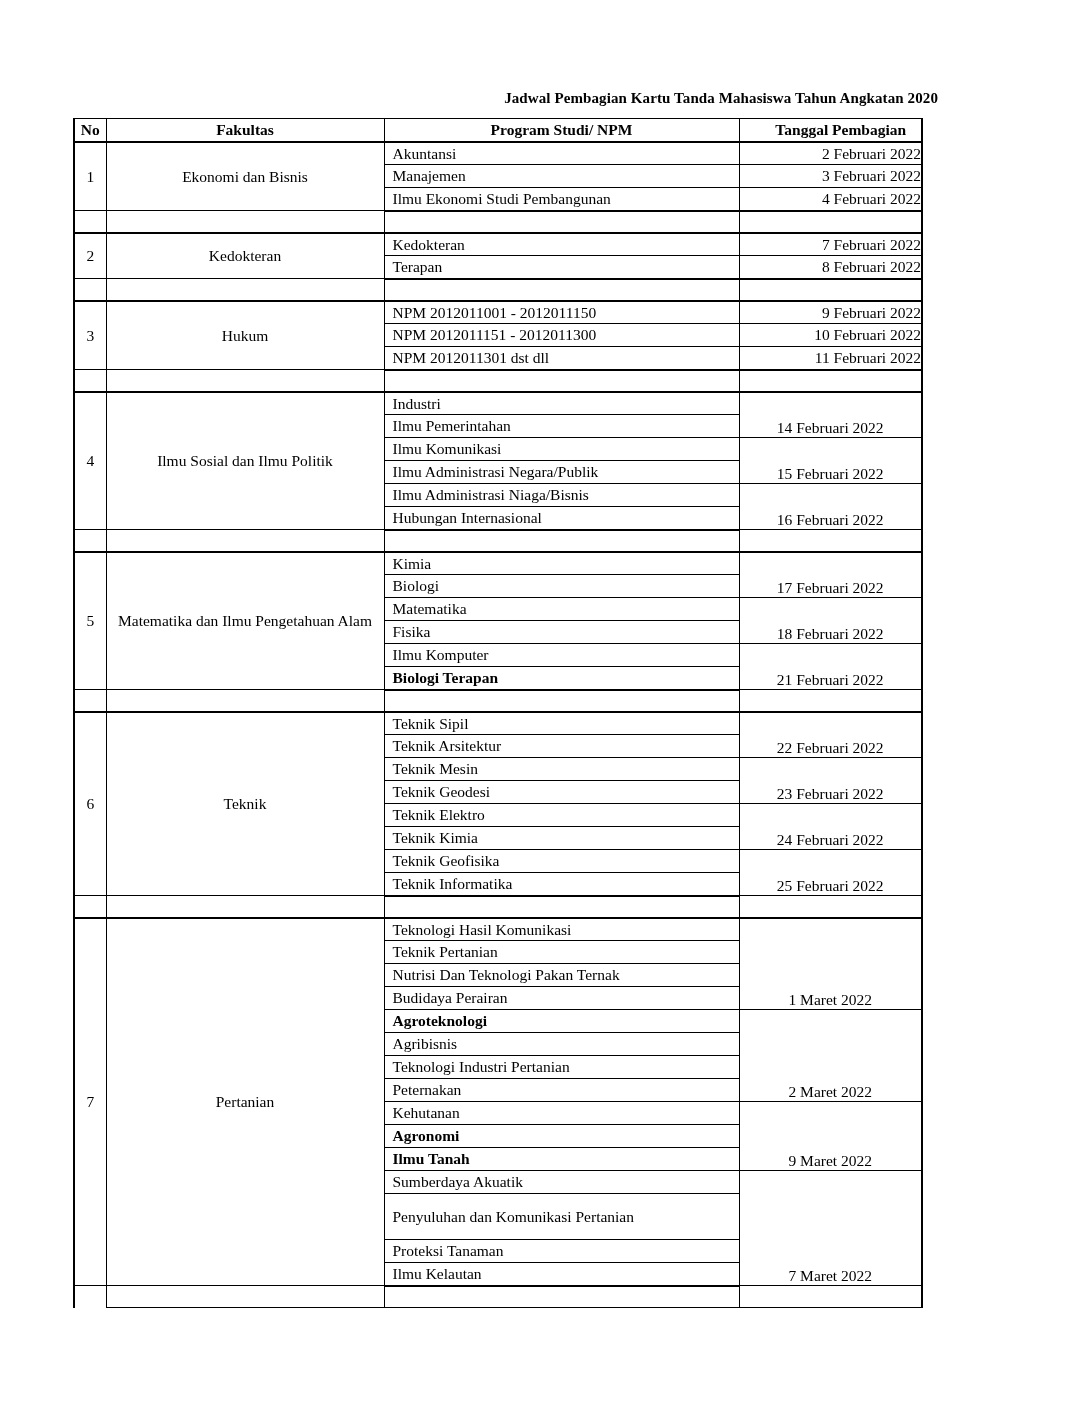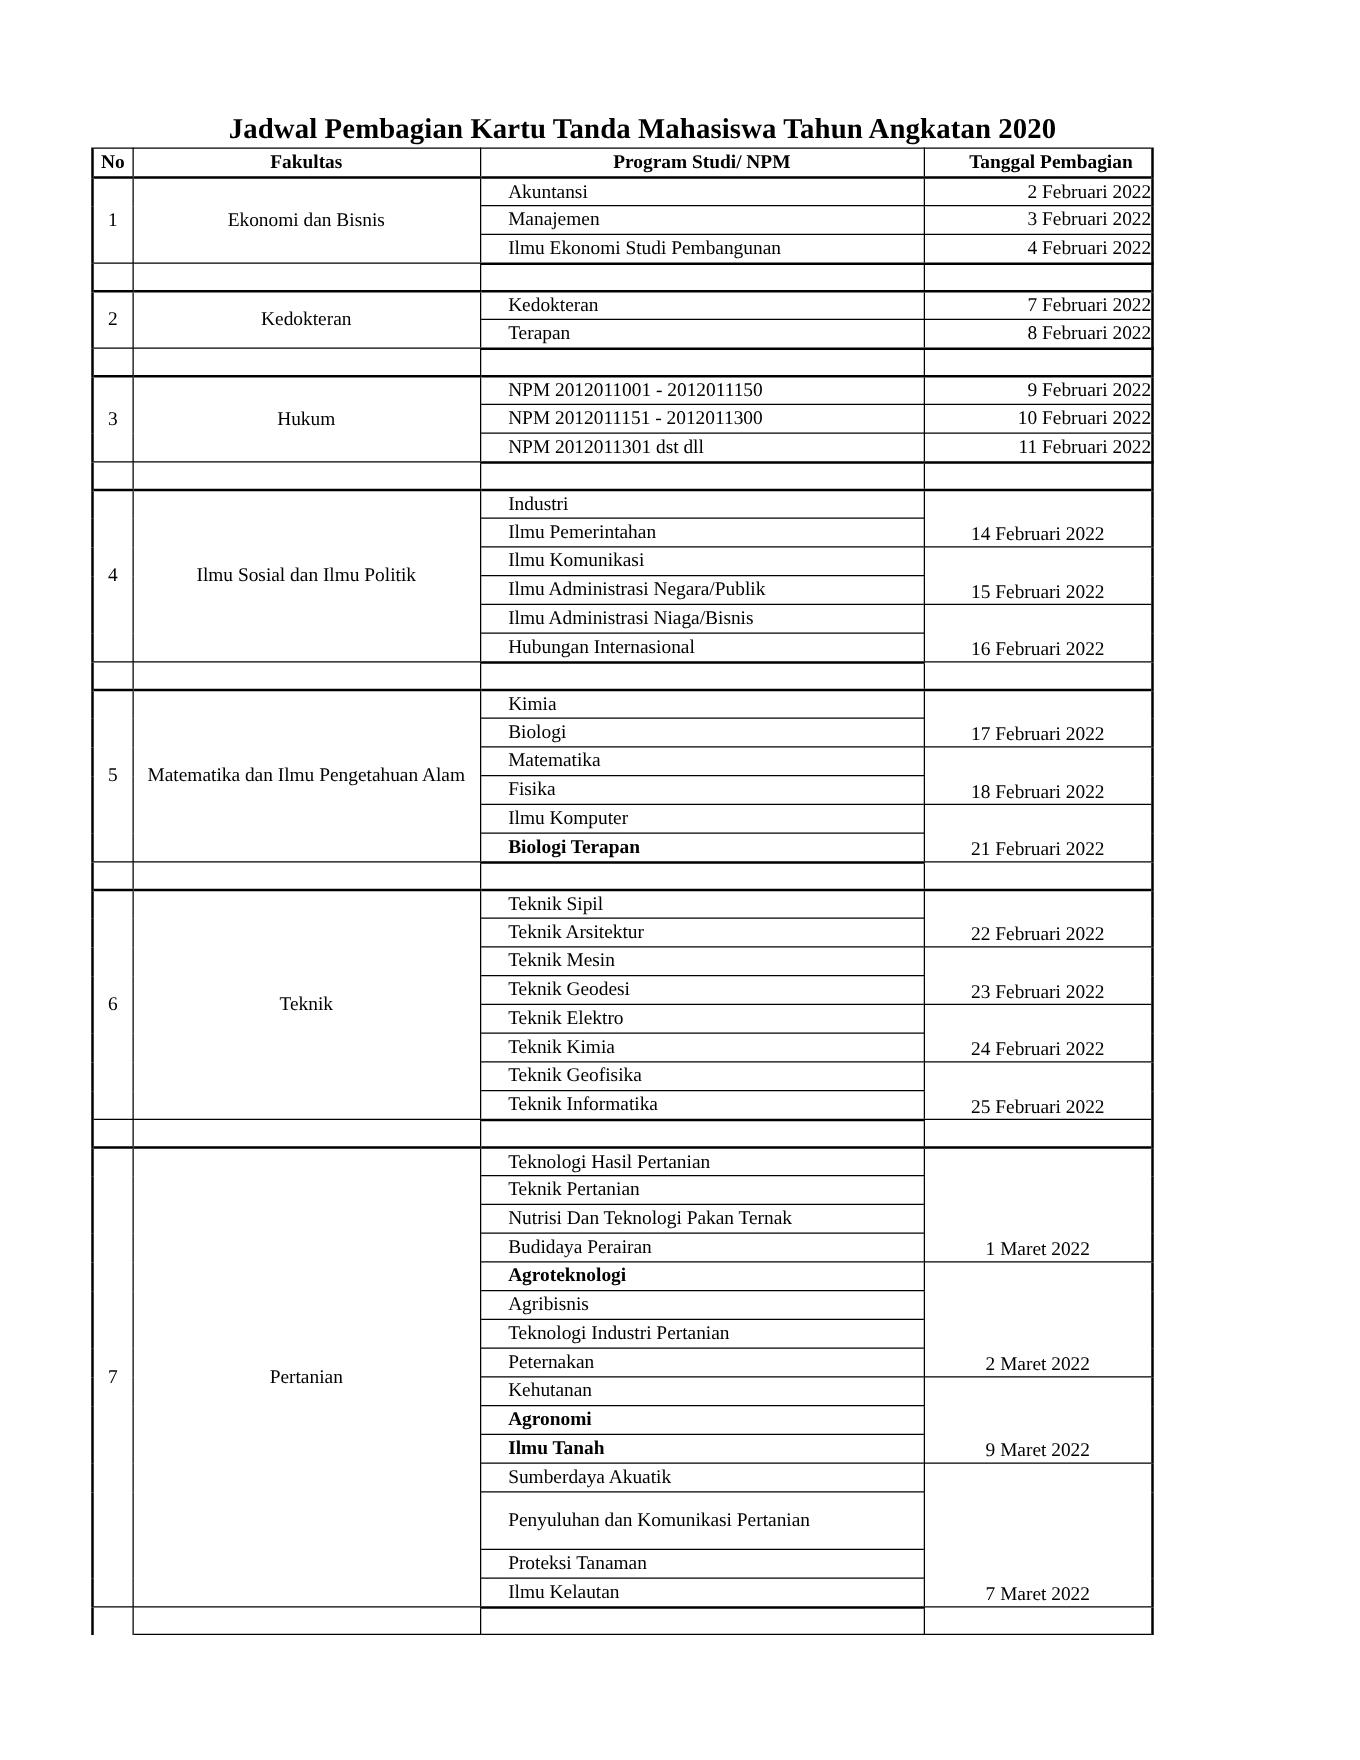--- a/index.html
+++ b/index.html
@@ -22,23 +22,23 @@
     width: 1088px;
     height: 1408px;
     background: #fff;
   }
 
   .doc-title {
     position: absolute;
     left: 90px;
     top: 90px;
     width: 848px;
-    text-align: center;
+    text-align: right;
     font-weight: bold;
-    font-size: 23px;
+    font-size: 15px;
     letter-spacing: 0.1px;
     white-space: nowrap;
   }
 
   .sched-table {
     position: absolute;
     left: 73px;
     top: 118px;
     width: 848px;
     border-collapse: collapse;
@@ -87,21 +87,21 @@
     font-size: 15.5px;
   }
   td.fak-cell {
     text-align: center;
     vertical-align: middle;
     padding: 0 6px;
     line-height: 1.5;
   }
   td.prodi-cell {
     text-align: left;
-    padding-left: 22px;
+    padding-left: 8px;
     vertical-align: middle;
     height: 23px;
   }
   td.prodi-cell.tall { height: 46px; }
   td.prodi-cell.bold { font-weight: bold; }
   td.tgl-cell {
     text-align: center;
     vertical-align: bottom;
     padding-bottom: 1px;
     font-weight: normal;
@@ -287,21 +287,21 @@
         </tr>
         <tr class="spacer">
           <td class="sp-no edge-l"></td>
           <td></td>
           <td></td>
           <td class="edge-r"></td>
         </tr>
         <tr class="grp-first">
           <td class="no-cell edge-l" rowspan="15">7</td>
           <td class="fak-cell" rowspan="15">Pertanian</td>
-          <td class="prodi-cell">Teknologi Hasil Pertanian</td>
+          <td class="prodi-cell">Teknologi Hasil Komunikasi</td>
           <td class="tgl-cell edge-r" rowspan="4">1 Maret 2022</td>
         </tr>
         <tr>
           <td class="prodi-cell">Teknik Pertanian</td>
         </tr>
         <tr>
           <td class="prodi-cell">Nutrisi Dan Teknologi Pakan Ternak</td>
         </tr>
         <tr>
           <td class="prodi-cell">Budidaya Perairan</td>

